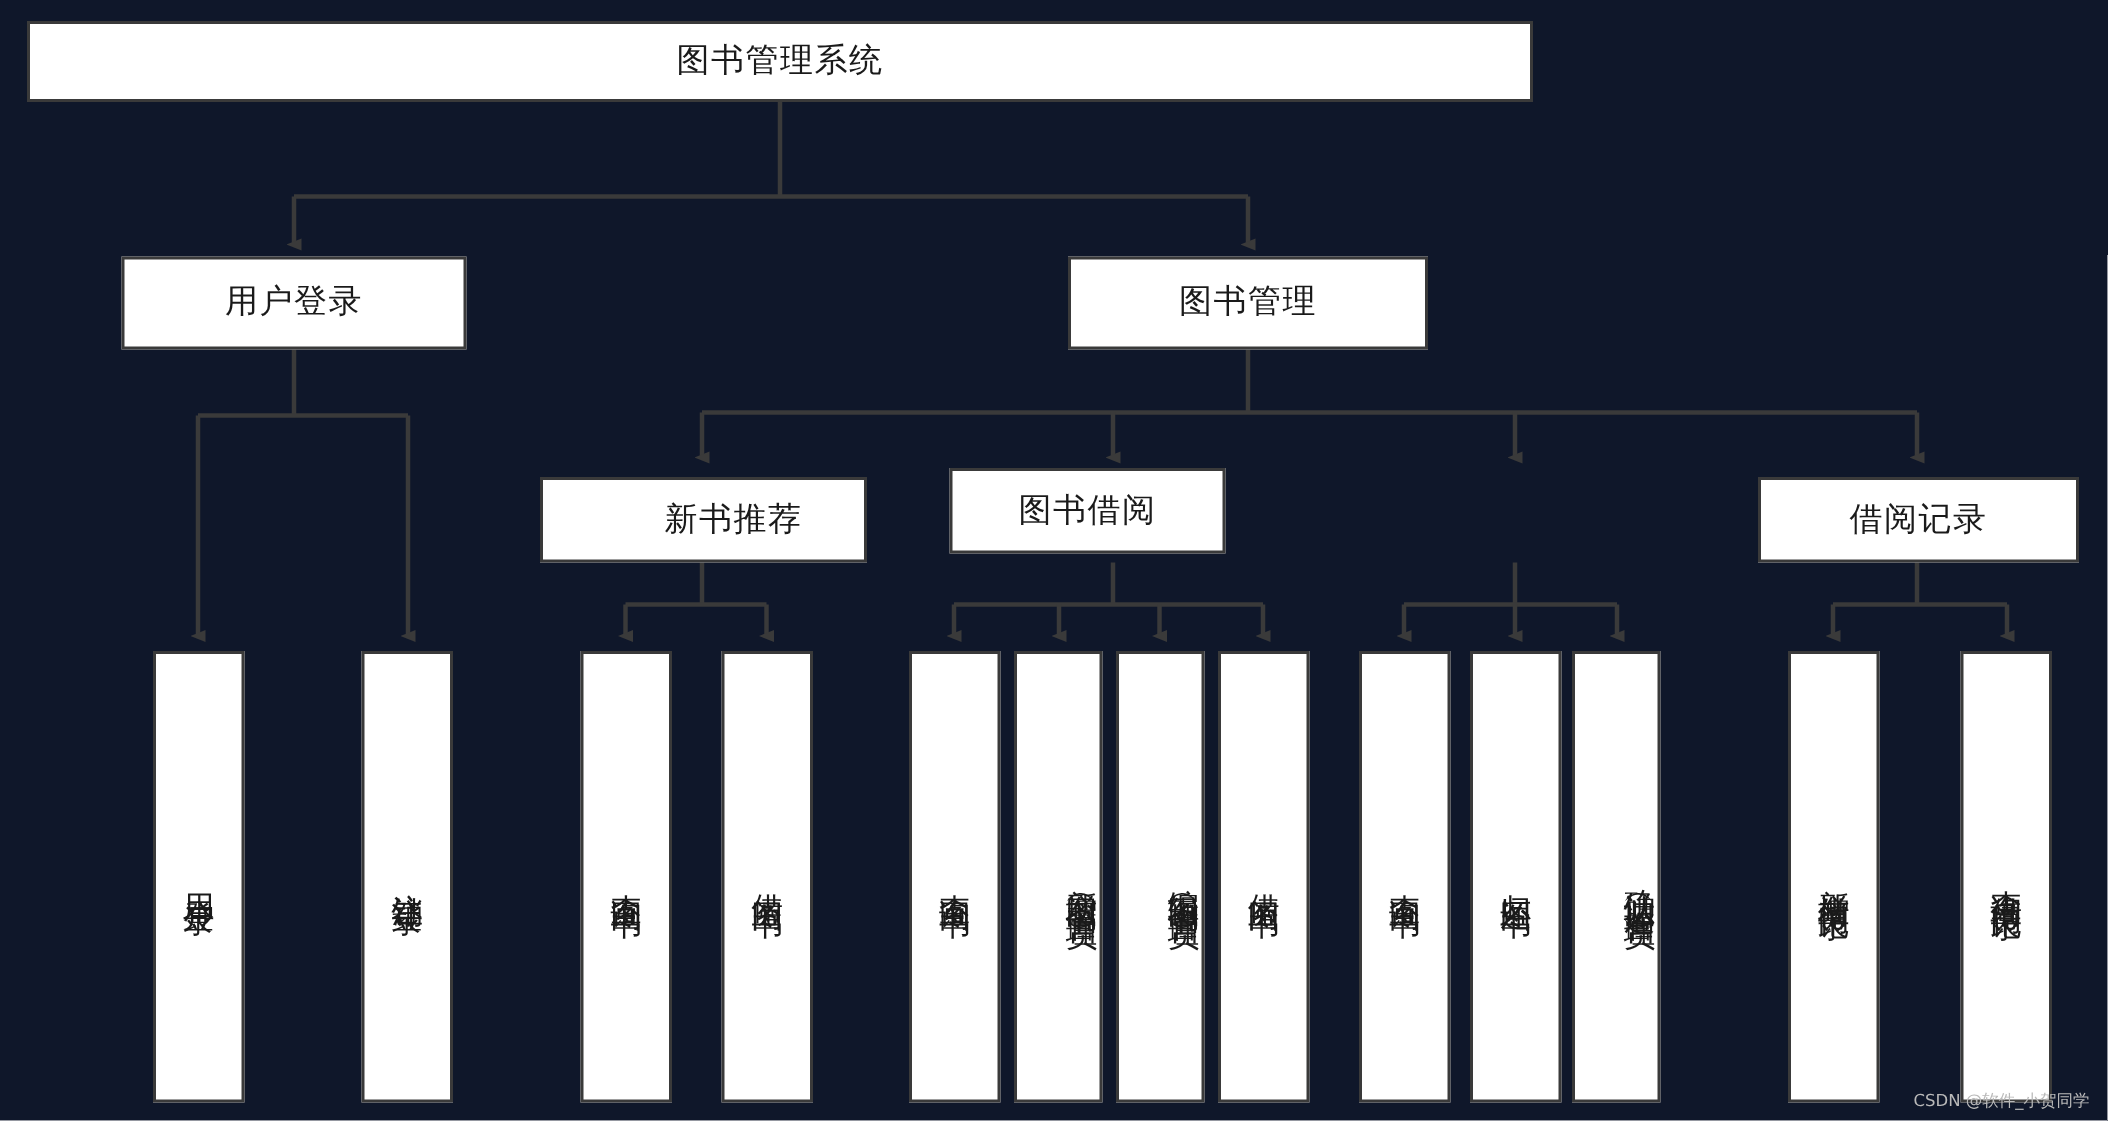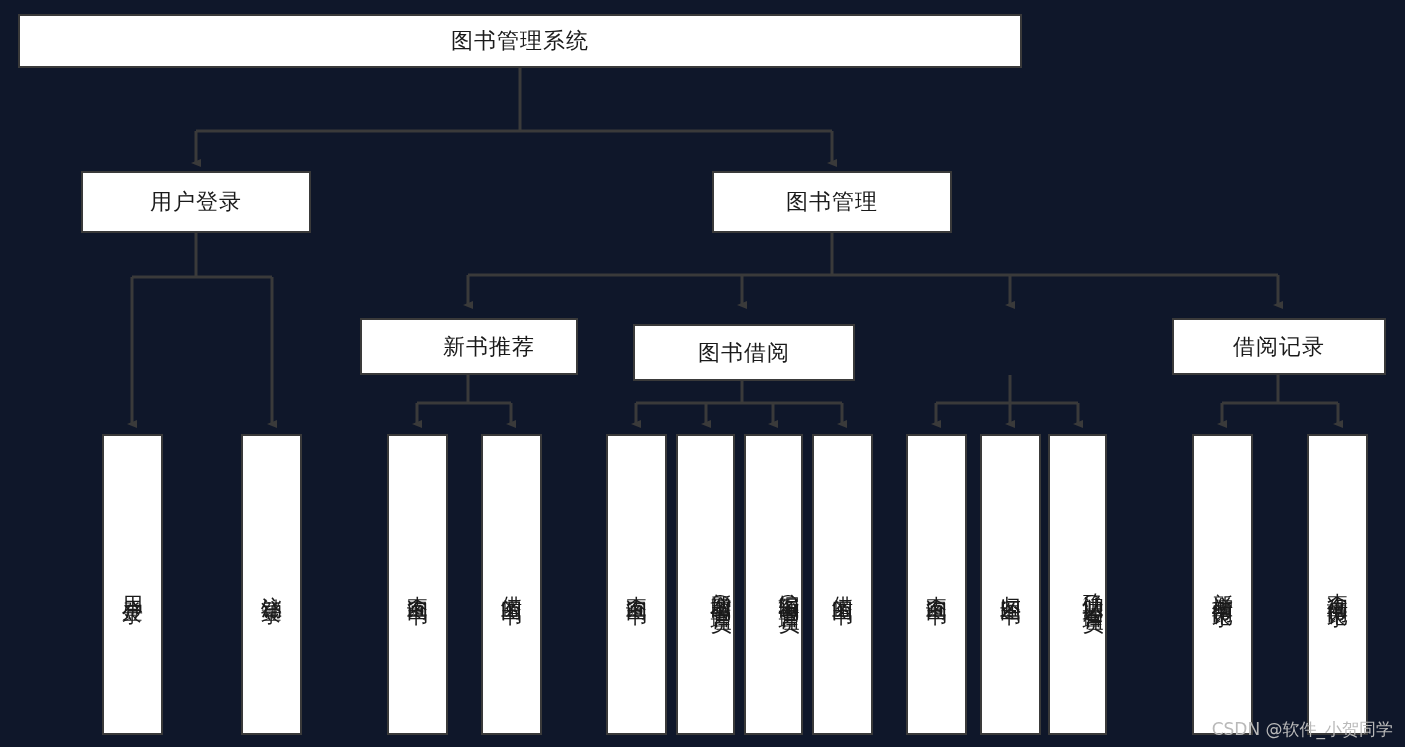--- a/index.html
+++ b/index.html
@@ -57,21 +57,21 @@
     align-items: center;
     padding-top: 0;
   }
   .node-root {
     font-size: 23px;
   }
   #watermark {
     position: absolute;
     right: 12px;
     bottom: 6px;
-    font-size: 17px;
+    font-size: 11px;
     color: #b9b9b9;
     z-index: 5;
     white-space: nowrap;
     font-family: "DejaVu Sans", "Liberation Sans", sans-serif;
   }
 </style>
 </head>
 <body>
 
 <div id="canvas">
@@ -127,21 +127,21 @@
   </svg>
 
   <div class="node horizontal node-root" style="left:18px; top:14px; width:1004px; height:54px;">图书管理系统</div>
 
   <div class="node horizontal" style="left:81px; top:171px; width:230px; height:62px;">用户登录</div>
 
   <div class="node horizontal" style="left:712px; top:171px; width:240px; height:62px;">图书管理</div>
 
   <div class="node horizontal" style="left:360px; top:318px; width:218px; height:57px;padding-left:40px;">新书推荐</div>
 
-  <div class="node horizontal" style="left:633px; top:324px; width:222px; height:57px;">图书借阅</div>
+  <div class="node horizontal" style="left:633px; top:312px; width:184px; height:57px;">图书借阅</div>
 
 
   <div class="node horizontal" style="left:1172px; top:318px; width:214px; height:57px;">借阅记录</div>
 
   <div class="node vertical pad-mid" style="left:102px; top:434px; width:61px; height:301px;">用户登录</div>
 
   <div class="node vertical pad-mid" style="left:241px; top:434px; width:61px; height:301px;">注销登录</div>
 
   <div class="node vertical pad-mid" style="left:387px; top:434px; width:61px; height:301px;">查询图书</div>
 

